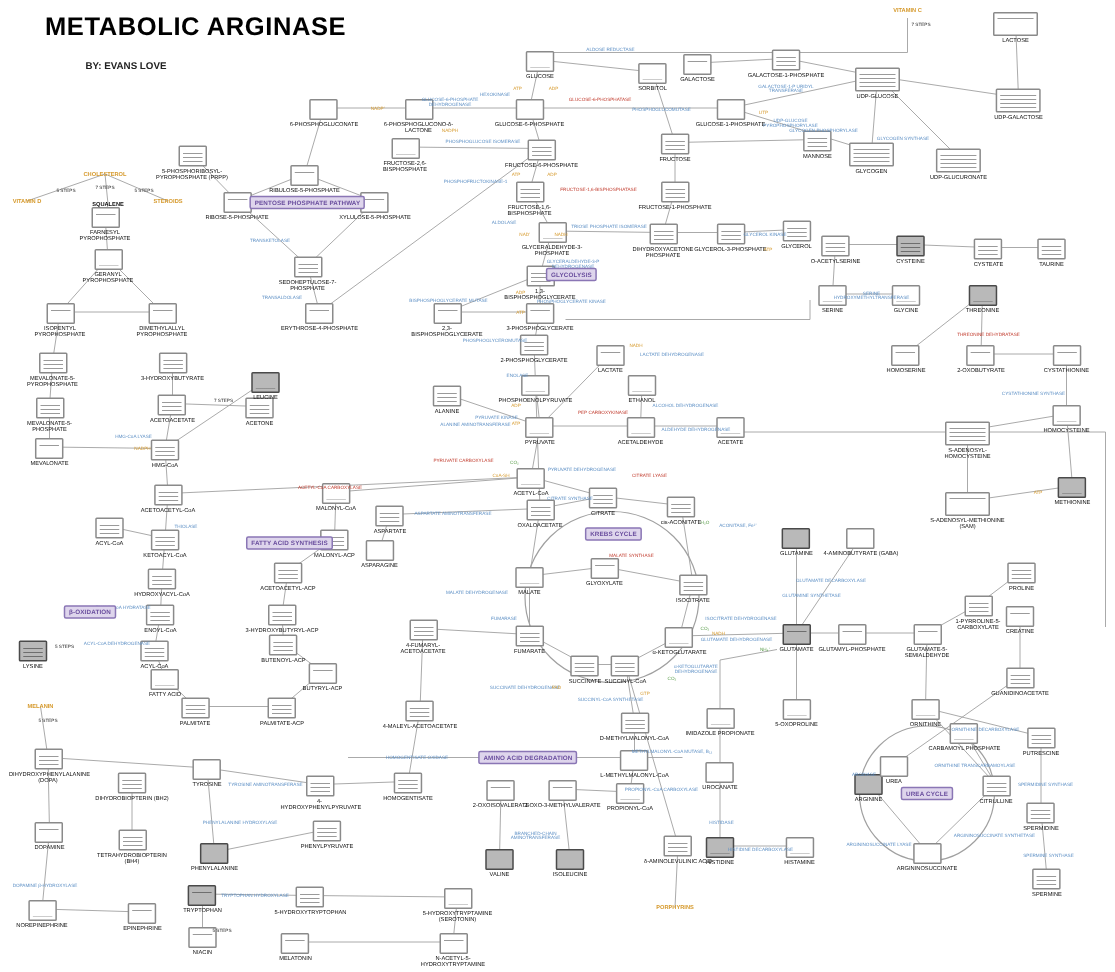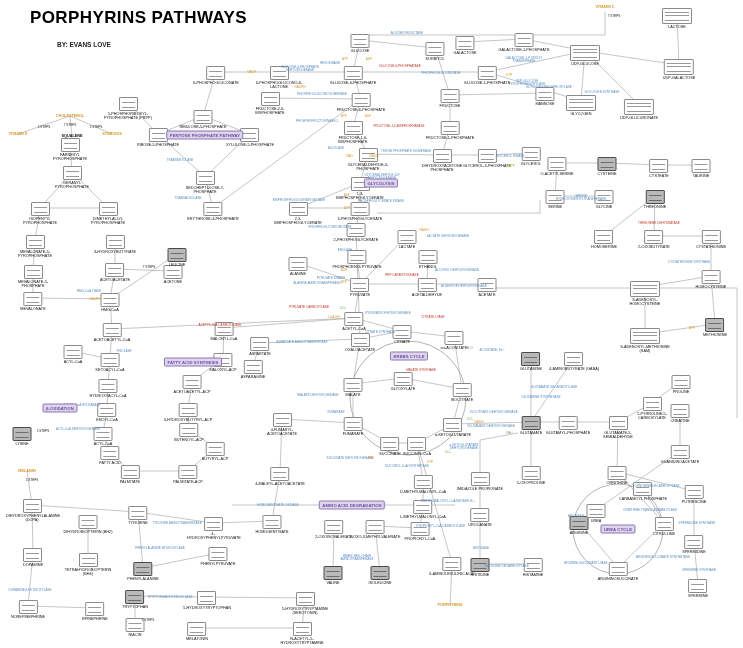--- a/index.html
+++ b/index.html
@@ -18,21 +18,21 @@
   .node.plain .lbl{font-weight:600;}
   .olbl{font-weight:700;}
   .txt{position:absolute;transform:translate(-50%,-50%);font-size:3.1px;line-height:1.12;text-align:center;max-width:56px;z-index:2;font-weight:500;}
   .pbadge{position:absolute;transform:translate(-50%,-50%);font-size:4.2px;font-weight:700;white-space:nowrap;
     padding:1px 2.5px;border-radius:1.5px;z-index:3;letter-spacing:.1px;}
 </style>
 </head>
 <body>
 
 <div id="stage">
-  <h1 id="title">PORPHYRINS PATHWAYS</h1>
+  <h1 id="title">METABOLIC ARGINASE</h1>
   <div id="byline">BY: EVANS LOVE</div>
 <svg id="wires" width="743" height="648">
       <ellipse cx="408" cy="398" rx="58" ry="57" fill="none" stroke="#a0a0a0" stroke-width="0.8"></ellipse>
       <ellipse cx="618" cy="529" rx="45" ry="45" fill="none" stroke="#a0a0a0" stroke-width="0.8"></ellipse>
       <polyline points="360,41 360,35 605,35 605,12" fill="none" stroke="#a0a0a0" stroke-width="0.6"></polyline>
       <polyline points="377,213 540,213 540,200" fill="none" stroke="#a0a0a0" stroke-width="0.6"></polyline>
       <polyline points="492,288 737,288 737,418" fill="none" stroke="#a0a0a0" stroke-width="0.6"></polyline>
       <polyline points="232,505 455,505" fill="none" stroke="#a0a0a0" stroke-width="0.6"></polyline>
       <polyline points="480,478 480,440 518,433" fill="none" stroke="#a0a0a0" stroke-width="0.6"></polyline>
       <line x1="360" y1="40" x2="353" y2="72" stroke="#a0a0a0" stroke-width="0.6"></line>

